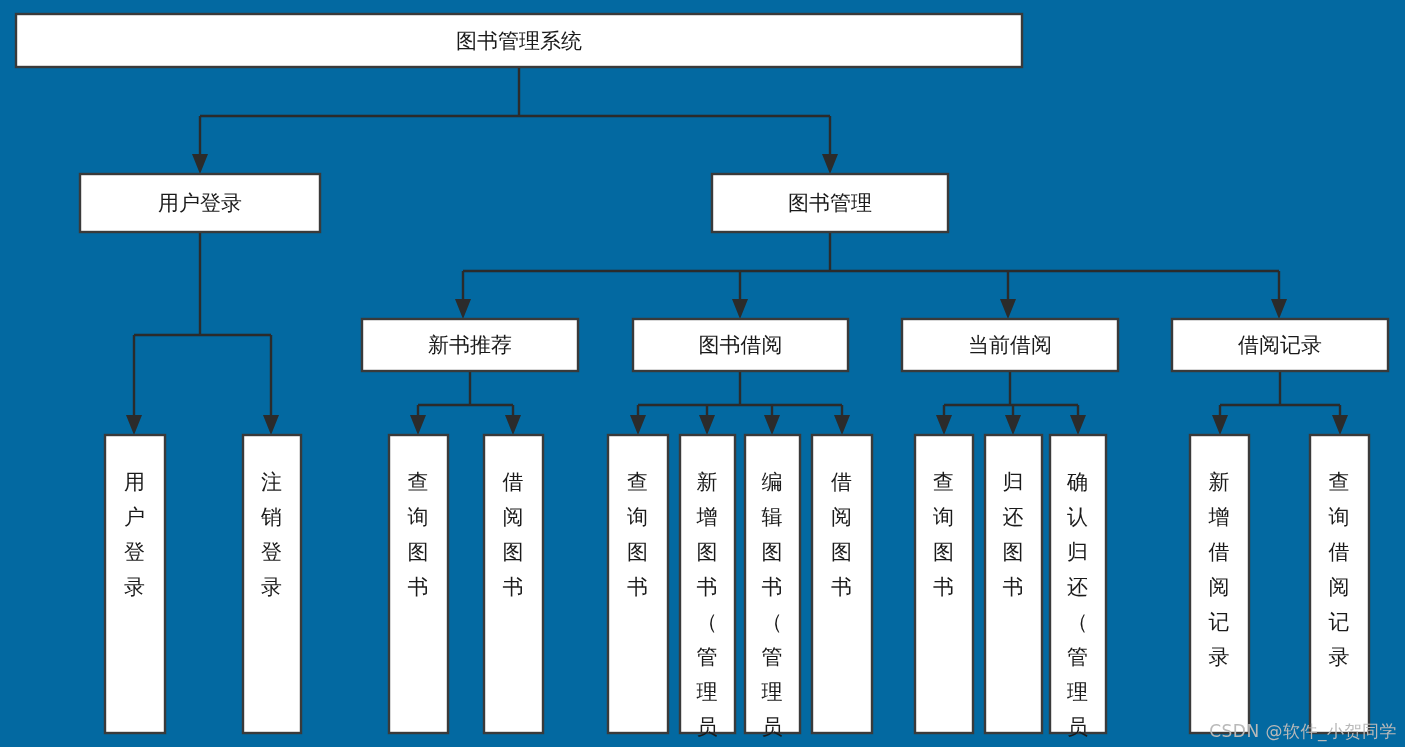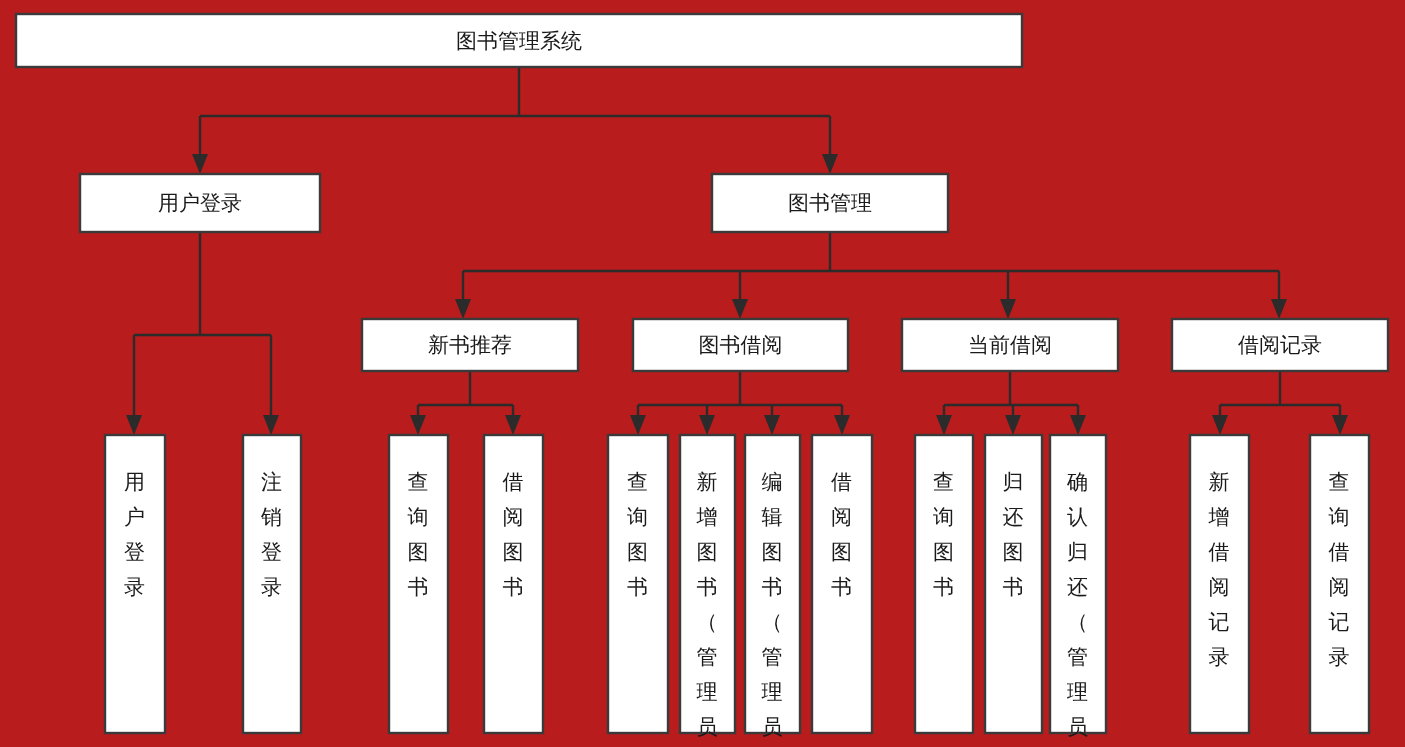--- a/index.html
+++ b/index.html
@@ -69,21 +69,21 @@
     font-size: 17px;
     color: #b9b9b9;
     letter-spacing: 0.5px;
     user-select: none;
     white-space: nowrap;
   }
 </style>
 </head>
 <body>
 
-<div id="diagram-root" style="background: #b91c1c;">
+<div id="diagram-root" style="background: #0369a1;">
   <svg id="flow-svg" viewBox="0 0 1405 747">
     <g id="connector-layer">
         <path class="edge-line" d="M 519 67 L 519 116" stroke="#2b2b2b"></path>
         <path class="edge-line" d="M 200 116 L 830 116" stroke="#2b2b2b"></path>
         <path class="edge-line" d="M 200 116 L 200 158" stroke="#2b2b2b"></path>
         <polygon points="192,154 208,154 200,174" class="edge-arrow" fill="#2b2b2b"></polygon>
         <path class="edge-line" d="M 830 116 L 830 158" stroke="#2b2b2b"></path>
         <polygon points="822,154 838,154 830,174" class="edge-arrow" fill="#2b2b2b"></polygon>
         <path class="edge-line" d="M 200 232 L 200 335" stroke="#2b2b2b"></path>
         <path class="edge-line" d="M 134 335 L 271 335" stroke="#2b2b2b"></path>
@@ -208,13 +208,14 @@
         <g>
           <rect x="1190" y="435" width="59" height="298" class="node-box" stroke="#3a3a3a"></rect>
           <text class="node-label-v" x="1219.5" y="482.5" fill="#1a1a1a" style="writing-mode: horizontal-tb;"><tspan x="1219.5" y="482.5" text-anchor="middle" dominant-baseline="middle">新</tspan><tspan x="1219.5" y="517.5" text-anchor="middle" dominant-baseline="middle">增</tspan><tspan x="1219.5" y="552.5" text-anchor="middle" dominant-baseline="middle">借</tspan><tspan x="1219.5" y="587.5" text-anchor="middle" dominant-baseline="middle">阅</tspan><tspan x="1219.5" y="622.5" text-anchor="middle" dominant-baseline="middle">记</tspan><tspan x="1219.5" y="657.5" text-anchor="middle" dominant-baseline="middle">录</tspan></text>
         </g>
         <g>
           <rect x="1310" y="435" width="59" height="298" class="node-box" stroke="#3a3a3a"></rect>
           <text class="node-label-v" x="1339.5" y="482.5" fill="#1a1a1a" style="writing-mode: horizontal-tb;"><tspan x="1339.5" y="482.5" text-anchor="middle" dominant-baseline="middle">查</tspan><tspan x="1339.5" y="517.5" text-anchor="middle" dominant-baseline="middle">询</tspan><tspan x="1339.5" y="552.5" text-anchor="middle" dominant-baseline="middle">借</tspan><tspan x="1339.5" y="587.5" text-anchor="middle" dominant-baseline="middle">阅</tspan><tspan x="1339.5" y="622.5" text-anchor="middle" dominant-baseline="middle">记</tspan><tspan x="1339.5" y="657.5" text-anchor="middle" dominant-baseline="middle">录</tspan></text>
         </g>
       </g>
   </svg>
+  <div class="watermark" style="color: rgb(185, 185, 185);">CSDN @软件_小贺同学</div>
 </div>
 
 </body></html>

